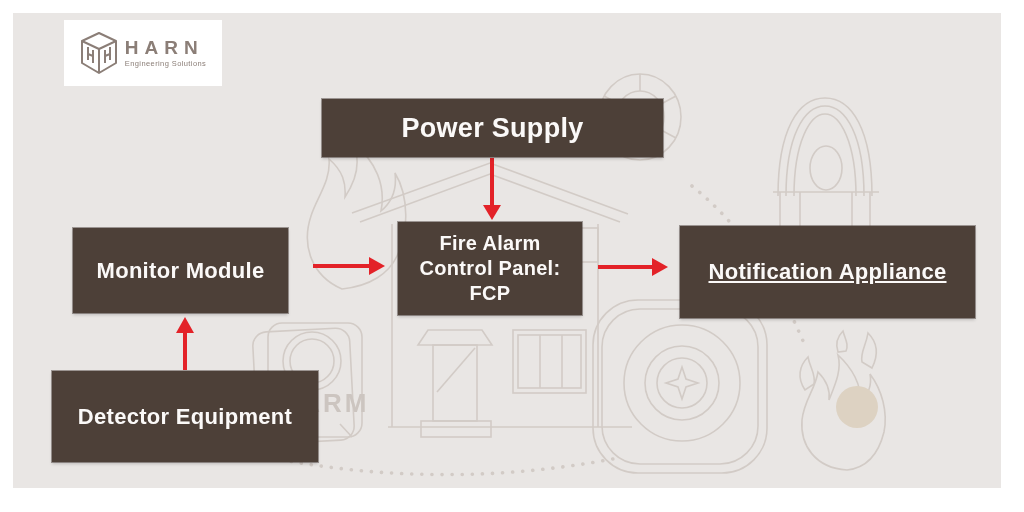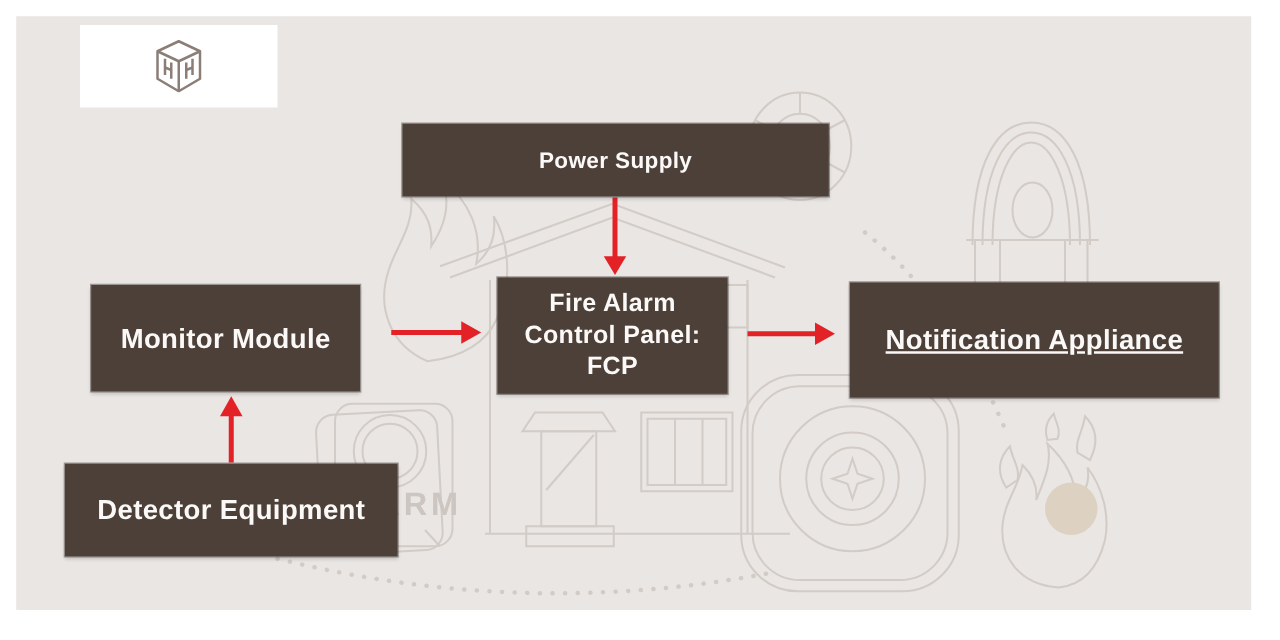--- a/index.html
+++ b/index.html
@@ -21,25 +21,25 @@
   }
   .arrow-layer{z-index:2;}
   .node{
     position:absolute;z-index:3;
     background:var(--node-fill,#4d4038);
     color:#fbf9f8;font-weight:bold;text-align:center;
     display:flex;align-items:center;justify-content:center;
     letter-spacing:.3px;
     box-shadow:0 0 0 1px rgba(62,52,46,.45), 0 2px 3px rgba(0,0,0,.18);
   }
-  .node-power{left:322px;top:99px;width:341px;height:58px;font-size:18px;}
+  .node-power{left:322px;top:99px;width:341px;height:58px;font-size:27px;}
   .node-monitor{left:73px;top:228px;width:215px;height:85px;font-size:22px;}
   .node-fcp{left:398px;top:222px;width:184px;height:93px;font-size:20px;line-height:1.25;padding:0 14px;box-sizing:border-box;}
   .node-notification{left:680px;top:226px;width:295px;height:92px;font-size:22px;text-decoration:underline;}
-  .node-detector{left:52px;top:371px;width:266px;height:74px;font-size:22px;text-align:right;}
+  .node-detector{left:52px;top:371px;width:266px;height:91px;font-size:22px;text-align:right;}
   .logo-box{
     position:absolute;left:64px;top:20px;width:158px;height:66px;z-index:3;
     background:#ffffff;display:flex;align-items:center;justify-content:center;gap:7px;
   }
   .logo-text{display:flex;flex-direction:column;line-height:1;}
   .logo-brand{
     color:var(--logo,#8b7e77);font-weight:bold;font-size:19px;letter-spacing:6px;
   }
   .logo-tagline{
     color:var(--logo,#8b7e77);font-size:7.5px;letter-spacing:.4px;margin-top:3px;
@@ -158,19 +158,23 @@
       <polyline points="2,9 19,17 36,9"></polyline>
       <line x1="19" y1="17" x2="19" y2="41"></line>
       <line x1="8" y1="15" x2="8" y2="28"></line>
       <line x1="13" y1="18" x2="13" y2="31"></line>
       <line x1="8" y1="22" x2="13" y2="24"></line>
       <line x1="25" y1="18" x2="25" y2="31"></line>
       <line x1="30" y1="15" x2="30" y2="28"></line>
       <line x1="25" y1="24" x2="30" y2="22"></line>
     </g>
   </svg>
+  <div class="logo-text">
+    <span class="logo-brand">HARN</span>
+    <span class="logo-tagline">Engineering Solutions</span>
+  </div>
 </div>
 
 <div class="node node-power">Power Supply</div>
 <div class="node node-monitor">Monitor Module</div>
 <div class="node node-fcp">Fire Alarm Control Panel: FCP</div>
 <div class="node node-notification">Notification Appliance</div>
 <div class="node node-detector">Detector Equipment</div>
 
 </body></html>

